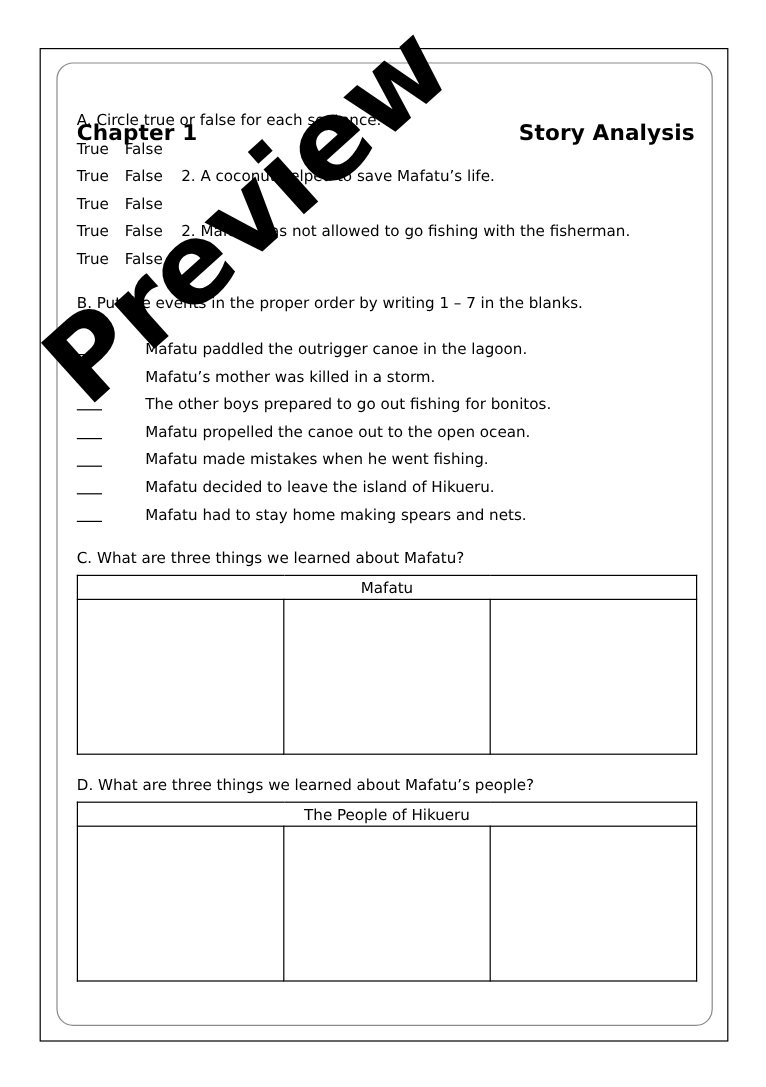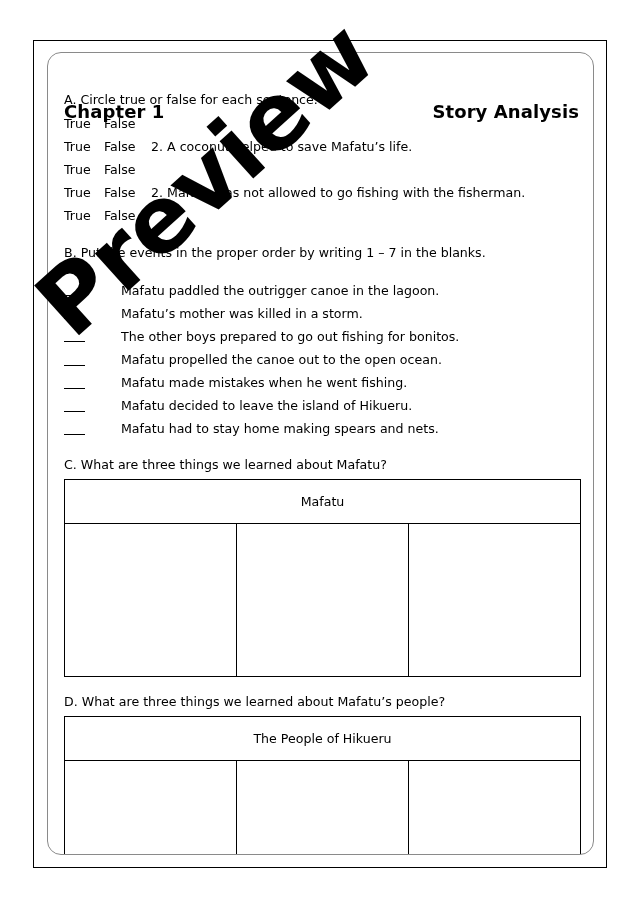--- a/index.html
+++ b/index.html
@@ -115,21 +115,21 @@
   
   table.grid {
     border-collapse: collapse;
     width: 517px;
     table-layout: fixed;
     margin: 0 0 0 0;
   }
   table.grid th,
   table.grid td {
     border: 1.3px solid #000000;
-    padding: 12px;
+    padding: 0;
   }
   table.grid th {
     font-weight: normal;
     font-size: 12.6px;
     text-align: center;
     height: 19px;
     line-height: 19px;
   }
   table.grid td {
     height: 128px;

